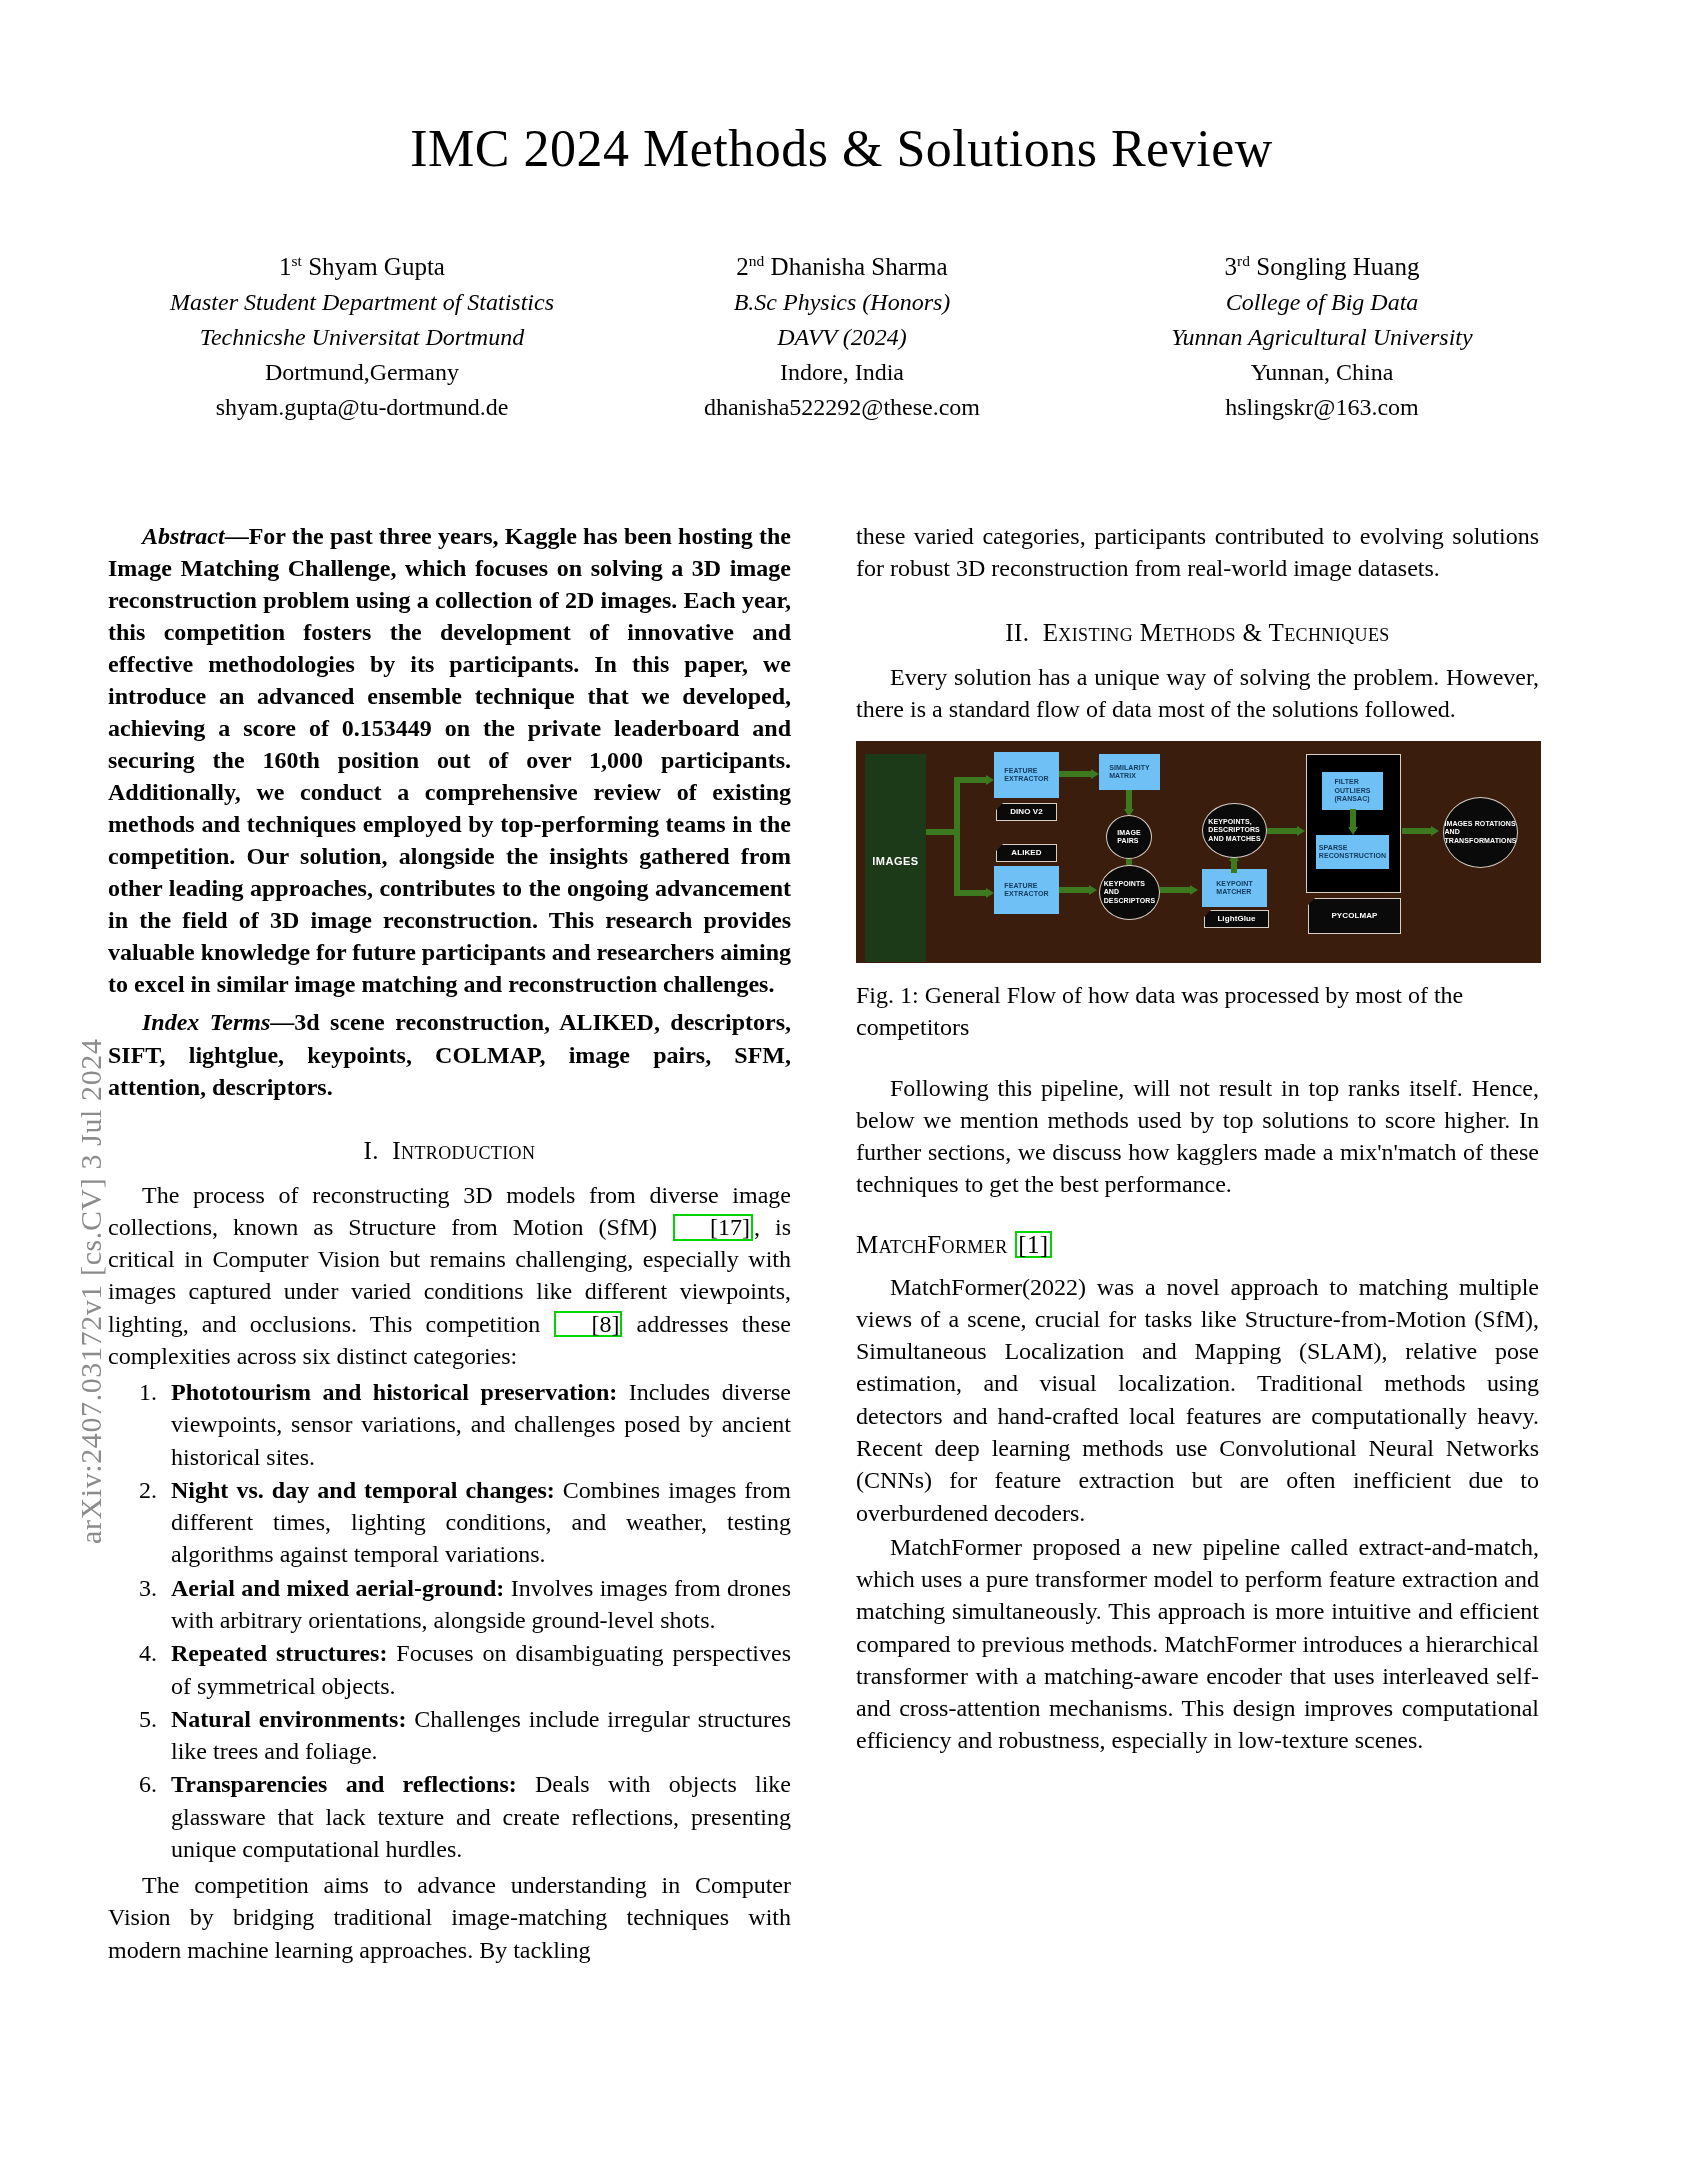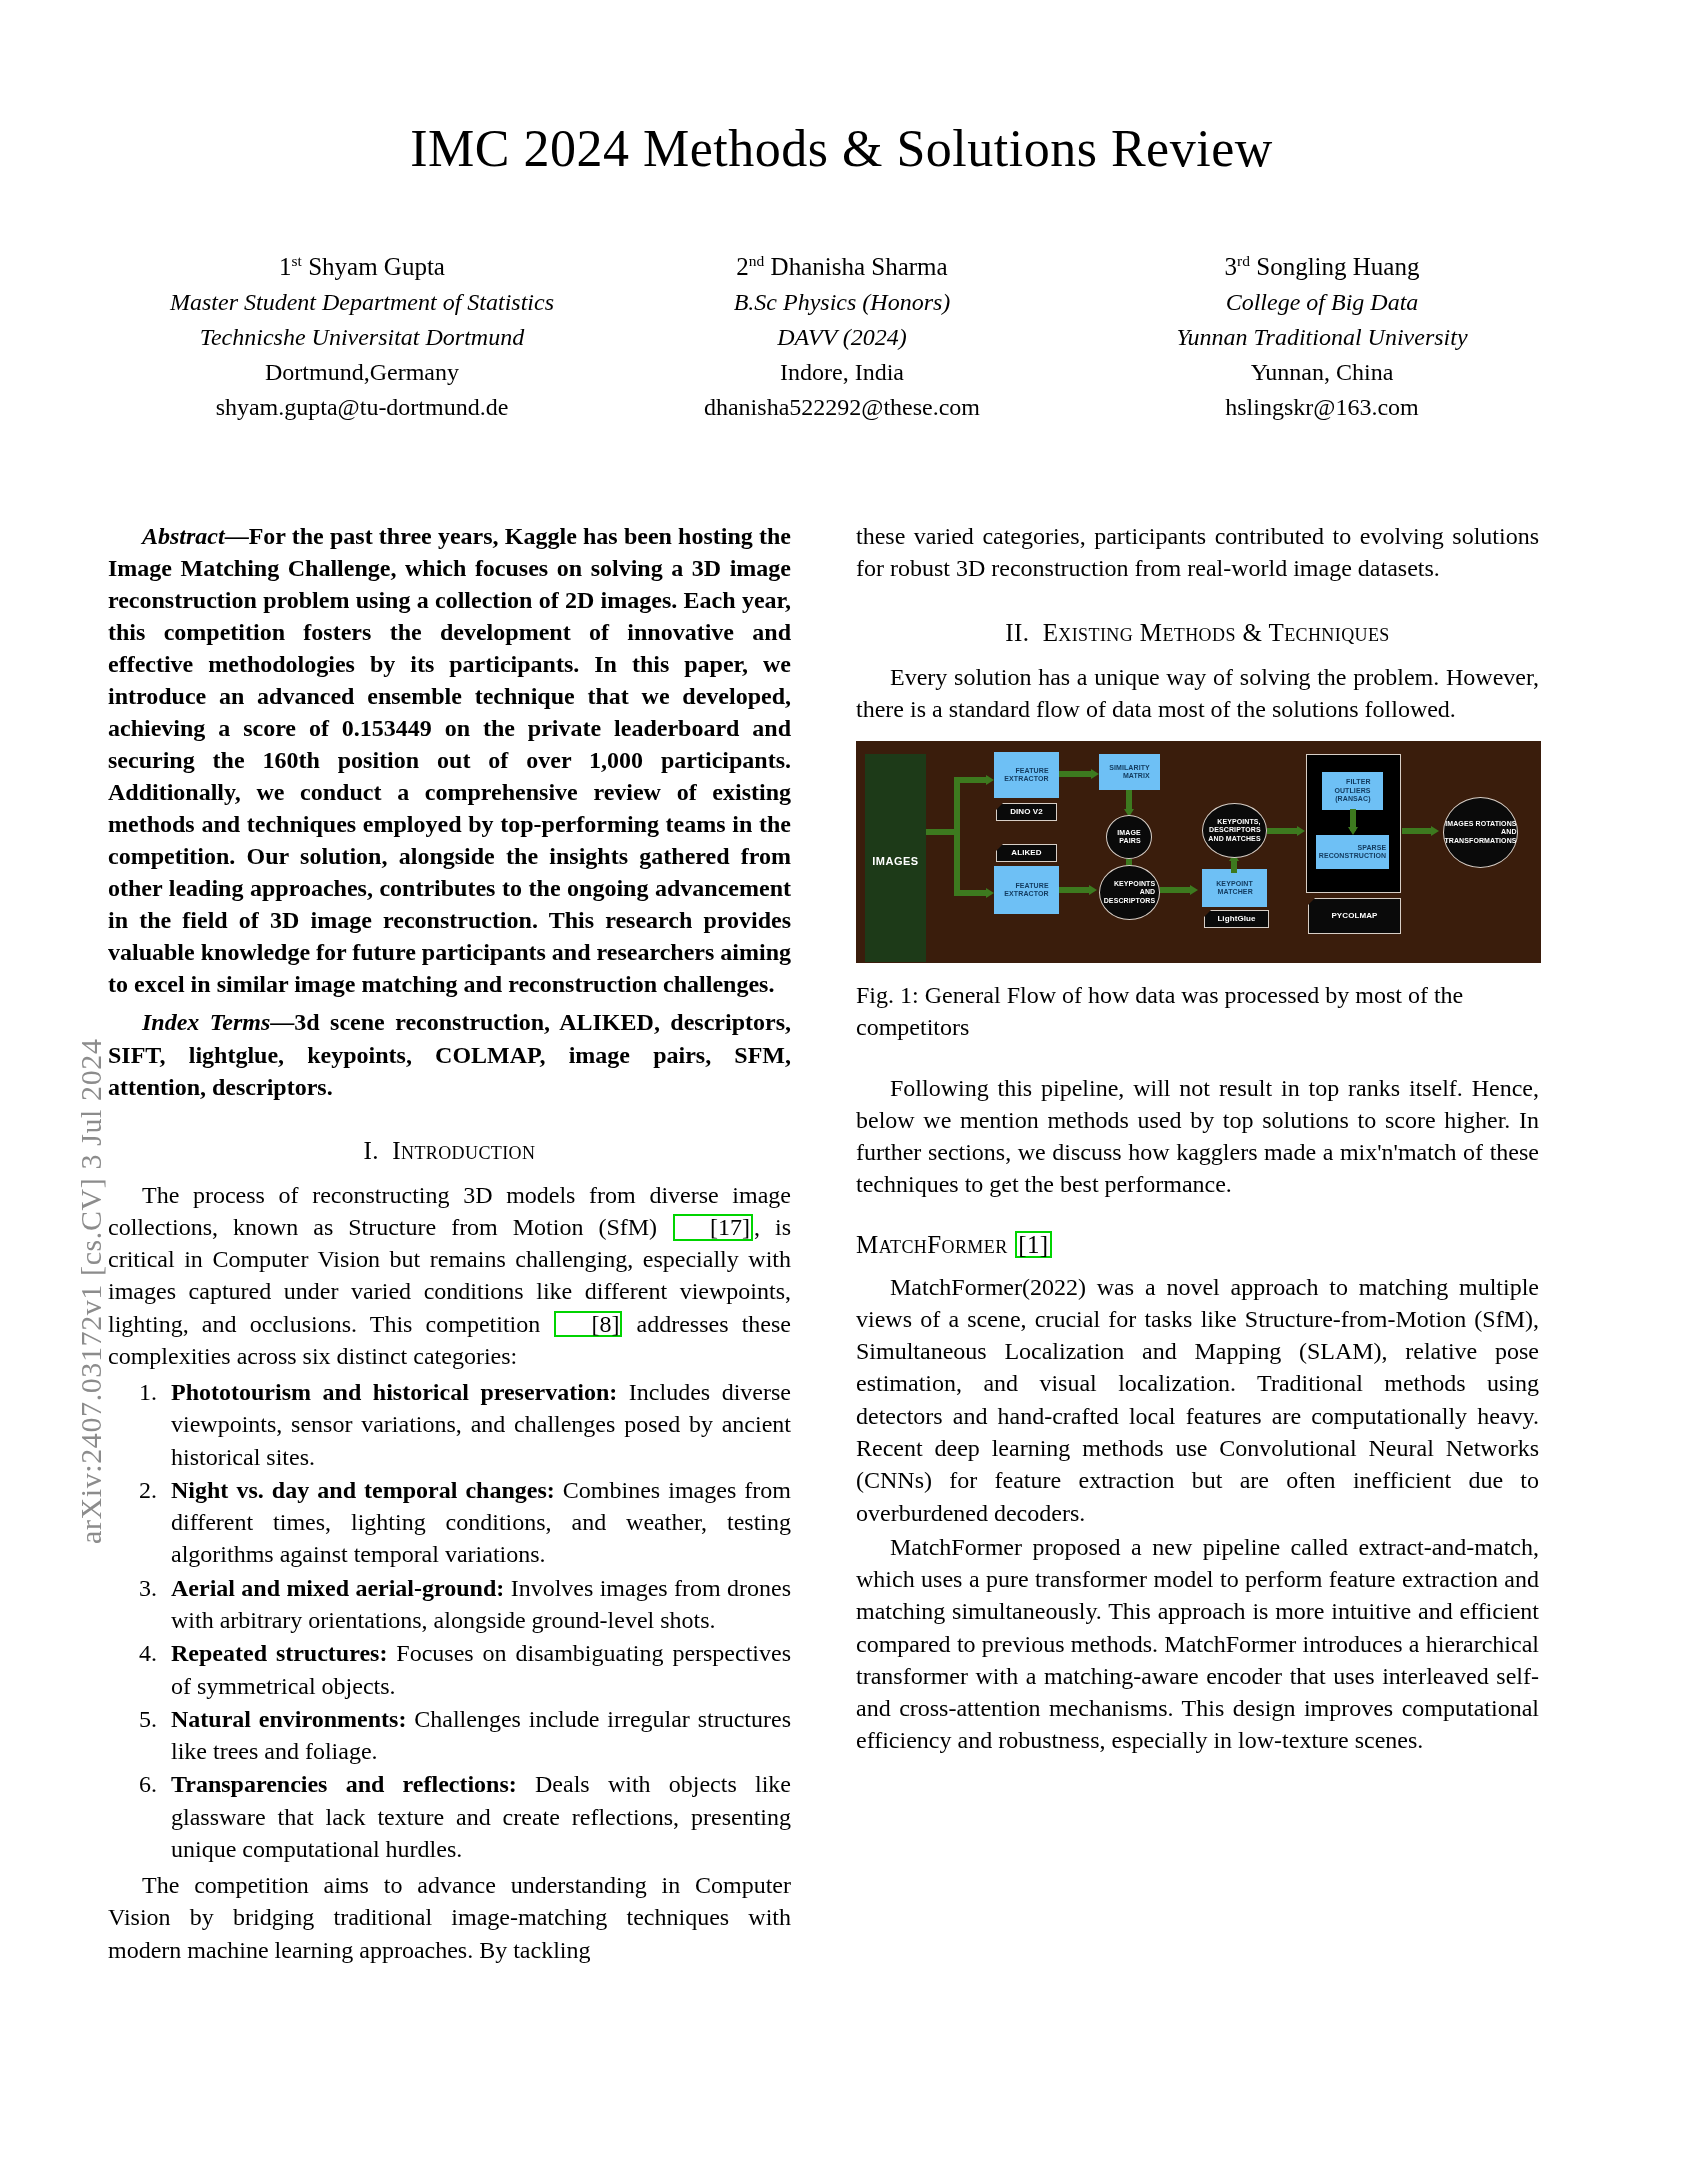--- a/index.html
+++ b/index.html
@@ -202,21 +202,21 @@
     left: 0; top: 0;
     width: 683px;
     height: 204px;
   }
   .node {
     position: absolute;
     box-sizing: border-box;
     display: flex;
     align-items: center;
     justify-content: center;
-    text-align: right;
+    text-align: left;
     font-family: "Liberation Sans", "DejaVu Sans", sans-serif;
     font-size: 7px;
     line-height: 1.22;
     letter-spacing: 0.1px;
   }
   .node.blue {
     background: #6ec0f5;
     color: #123a5e;
     font-weight: bold;
   }
@@ -303,21 +303,21 @@
       <div class="author-name"><span>2</span><sup>nd</sup> <span>Dhanisha Sharma</span></div>
       <div class="author-aff">B.Sc Physics (Honors)</div>
       <div class="author-aff">DAVV (2024)</div>
       <div class="author-loc">Indore, India</div>
       <div class="author-email">dhanisha522292@these.com</div>
     </div>
 
     <div class="author-col">
       <div class="author-name"><span>3</span><sup>rd</sup> <span>Songling Huang</span></div>
       <div class="author-aff">College of Big Data</div>
-      <div class="author-aff">Yunnan Traditional University</div>
+      <div class="author-aff">Yunnan Agricultural University</div>
       <div class="author-loc">Yunnan, China</div>
       <div class="author-email">hslingskr@163.com</div>
     </div>
 
   </div>
 
   <div id="col-left">
 
     <p class="abstract"><span class="lead">Abstract</span><span>—</span><span>For the past three years, Kaggle has been hosting the Image Matching Challenge, which focuses on solving a 3D image reconstruction problem using a collection of 2D images. Each year, this competition fosters the development of innovative and effective methodologies by its participants. In this paper, we introduce an advanced ensemble technique that we developed, achieving a score of 0.153449 on the private leaderboard and securing the 160th position out of over 1,000 participants. Additionally, we conduct a comprehensive review of existing methods and techniques employed by top-performing teams in the competition. Our solution, alongside the insights gathered from other leading approaches, contributes to the ongoing advancement in the field of 3D image reconstruction. This research provides valuable knowledge for future participants and researchers aiming to excel in similar image matching and reconstruction challenges.</span></p>
 

